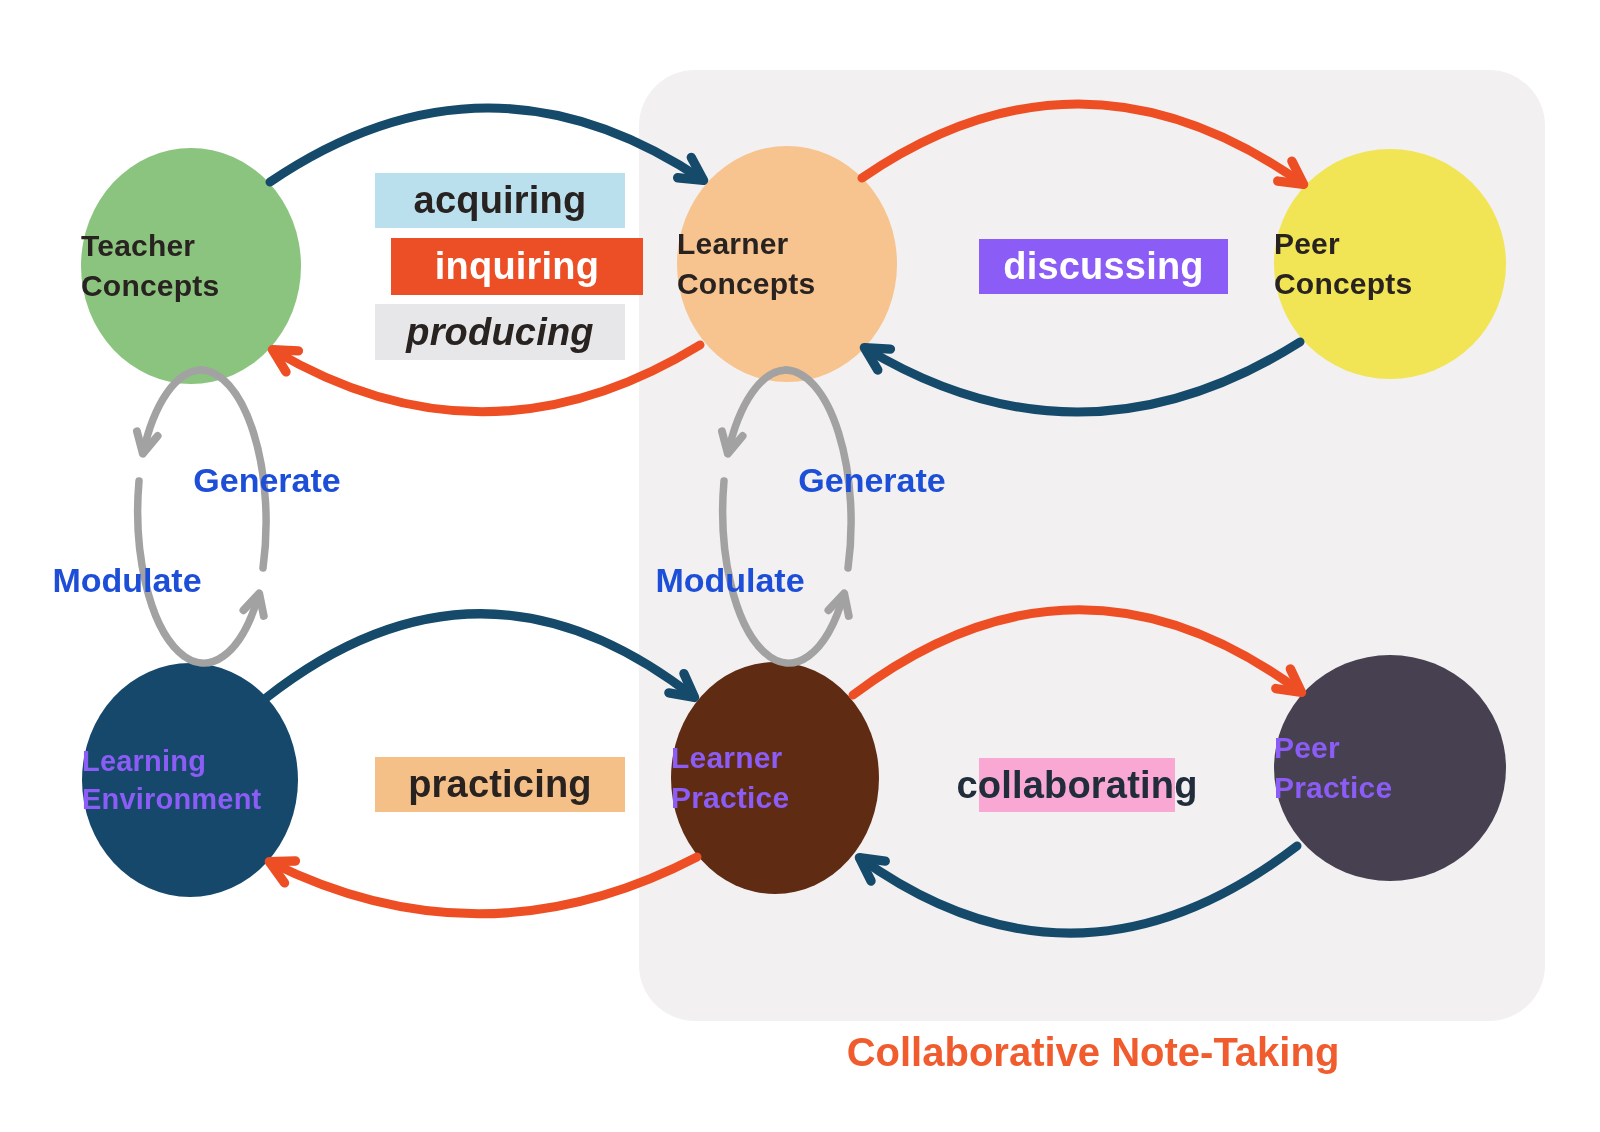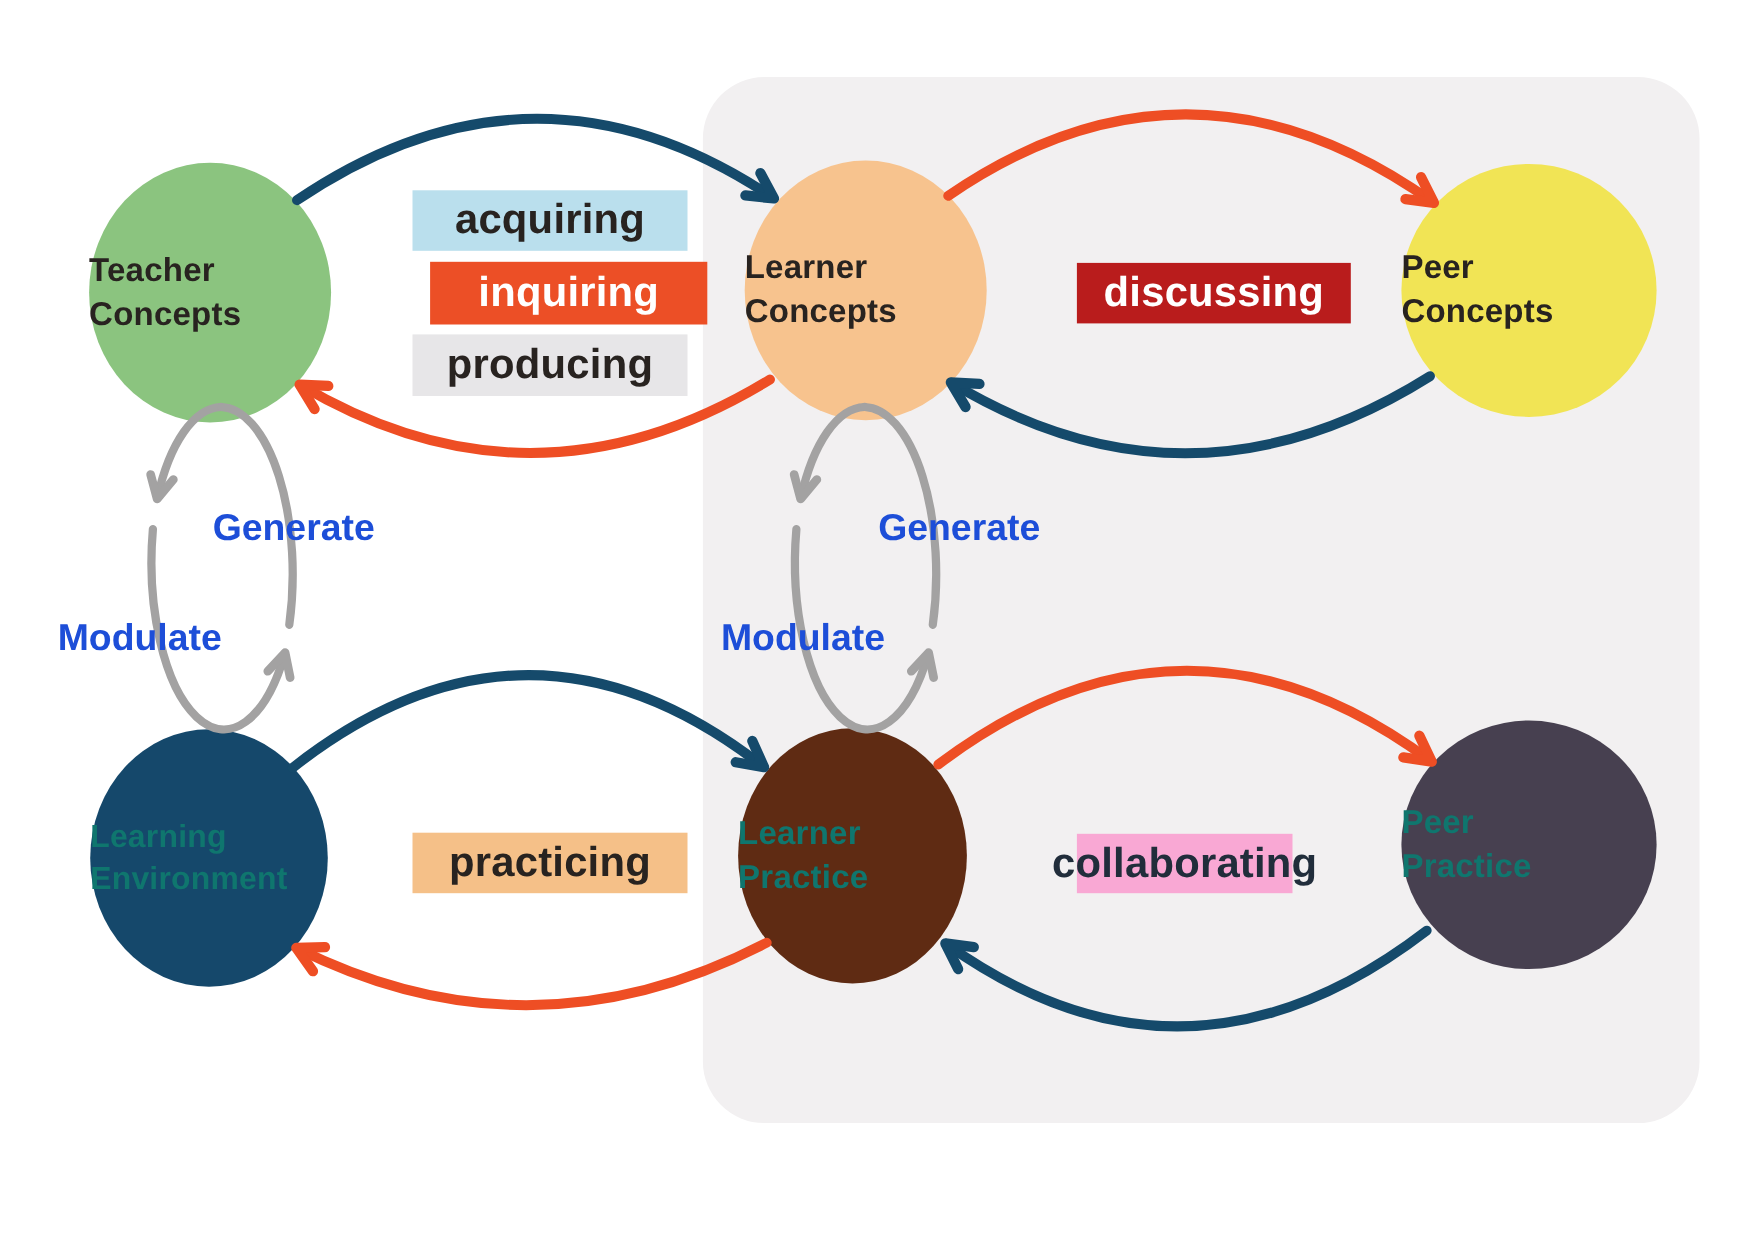--- a/index.html
+++ b/index.html
@@ -7,21 +7,21 @@
     position:relative;width:1600px;height:1132px;background:#ffffff;overflow:hidden;
     font-family:"Liberation Sans","DejaVu Sans",sans-serif;
   }
   #shapes{position:absolute;left:0;top:0;width:1600px;height:1132px;}
   .overlay{position:absolute;left:0;top:0;width:1600px;height:1132px;pointer-events:none;}
   .node-label{
     position:absolute;display:flex;flex-direction:column;align-items:flex-start;justify-content:center;
     text-align:center;font-weight:bold;font-size:30px;line-height:1.32;letter-spacing:0.2px;
   }
   .dark-text{color:#282320;}
-  .light-text{color:#0f766e;}
+  .light-text{color:#8b5cf6;}
   .edge-label{
     position:absolute;display:flex;align-items:center;justify-content:center;
     font-weight:bold;font-size:38px;letter-spacing:0.2px;
   }
   .loop-label{
     position:absolute;transform:translate(-50%,-50%);white-space:nowrap;
     font-weight:bold;font-size:34px;color:#1d4ed8;
   }
   .footer-label{
     position:absolute;transform:translate(-50%,-50%);white-space:nowrap;
@@ -30,22 +30,22 @@
   
   #lbl-teacher-concepts{left:81px;top:148px;width:220px;height:236px;}
   #lbl-learner-concepts{left:677px;top:146px;width:220px;height:236px;}
   #lbl-peer-concepts{left:1274px;top:149px;width:232px;height:230px;}
   #lbl-learning-environment{left:82px;top:663px;width:216px;height:234px;font-size:29px;}
   #lbl-learner-practice{left:671px;top:662px;width:208px;height:232px;}
   #lbl-peer-practice{left:1274px;top:655px;width:232px;height:226px;}
   
   #box-acquiring{left:375px;top:173px;width:250px;height:55px;background:#badfed;color:#282320;}
   #box-inquiring{left:375px;top:238px;width:252px;height:57px;background:#ec4f26;color:#ffffff;margin-left:16px;}
-  #box-producing{left:375px;top:304px;width:250px;height:56px;background:#e7e6e8;color:#282320;}
-  #box-discussing{left:979px;top:239px;width:249px;height:55px;background:#b91c1c;color:#ffffff;}
+  #box-producing{left:375px;top:304px;width:250px;height:56px;background:#e7e6e8;color:#282320;font-style:italic;}
+  #box-discussing{left:979px;top:239px;width:249px;height:55px;background:#8b5cf6;color:#ffffff;}
   #box-practicing{left:375px;top:757px;width:250px;height:55px;background:#f5c088;color:#282320;text-align:right;}
   #box-collaborating{left:979px;top:758px;width:196px;height:54px;background:#f9a8d4;color:#212d3b;}
   
   #lbl-generate-left{left:267px;top:480px;}
   #lbl-modulate-left{left:127px;top:580px;}
   #lbl-generate-middle{left:872px;top:480px;}
   #lbl-modulate-middle{left:730px;top:580px;}
   #lbl-footer{left:1093px;top:1052px;}
 </style>
 </head>
@@ -125,14 +125,15 @@
     <div class="edge-label" id="box-producing">producing</div>
     <div class="edge-label" id="box-discussing">discussing</div>
     <div class="edge-label" id="box-practicing">practicing</div>
     <div class="edge-label" id="box-collaborating">collaborating</div>
 
     <div class="loop-label" id="lbl-generate-left">Generate</div>
     <div class="loop-label" id="lbl-modulate-left">Modulate</div>
     <div class="loop-label" id="lbl-generate-middle">Generate</div>
     <div class="loop-label" id="lbl-modulate-middle">Modulate</div>
 
+    <div class="footer-label" id="lbl-footer">Collaborative Note-Taking</div>
   </div>
 </div>
 
 </body></html>

